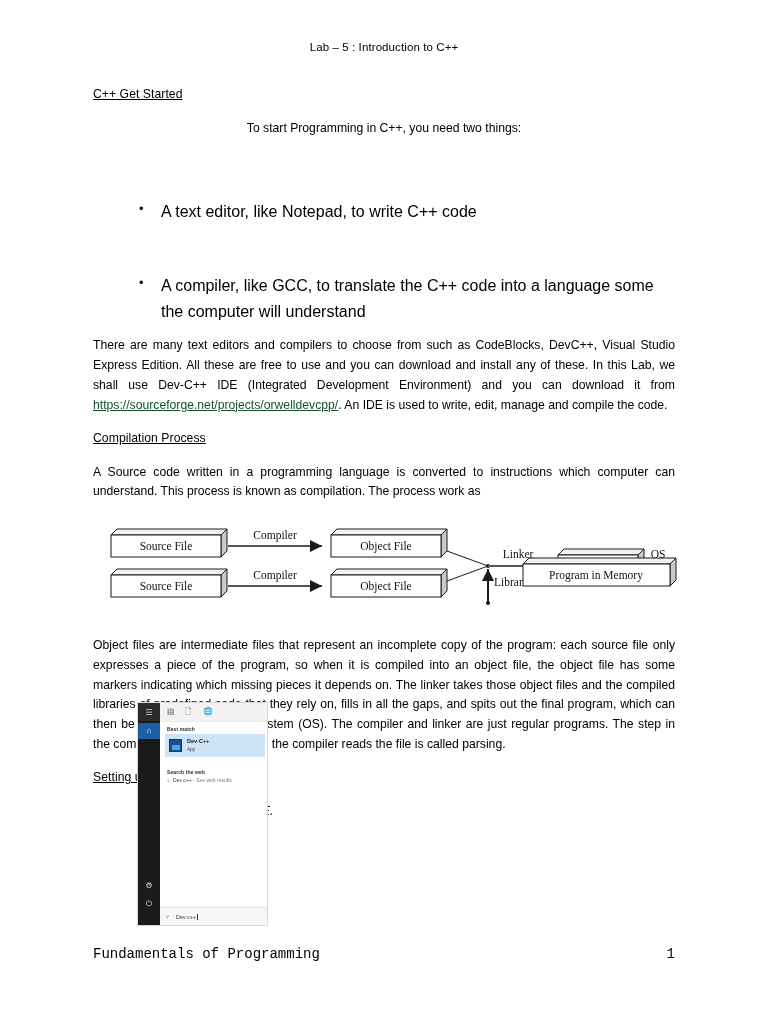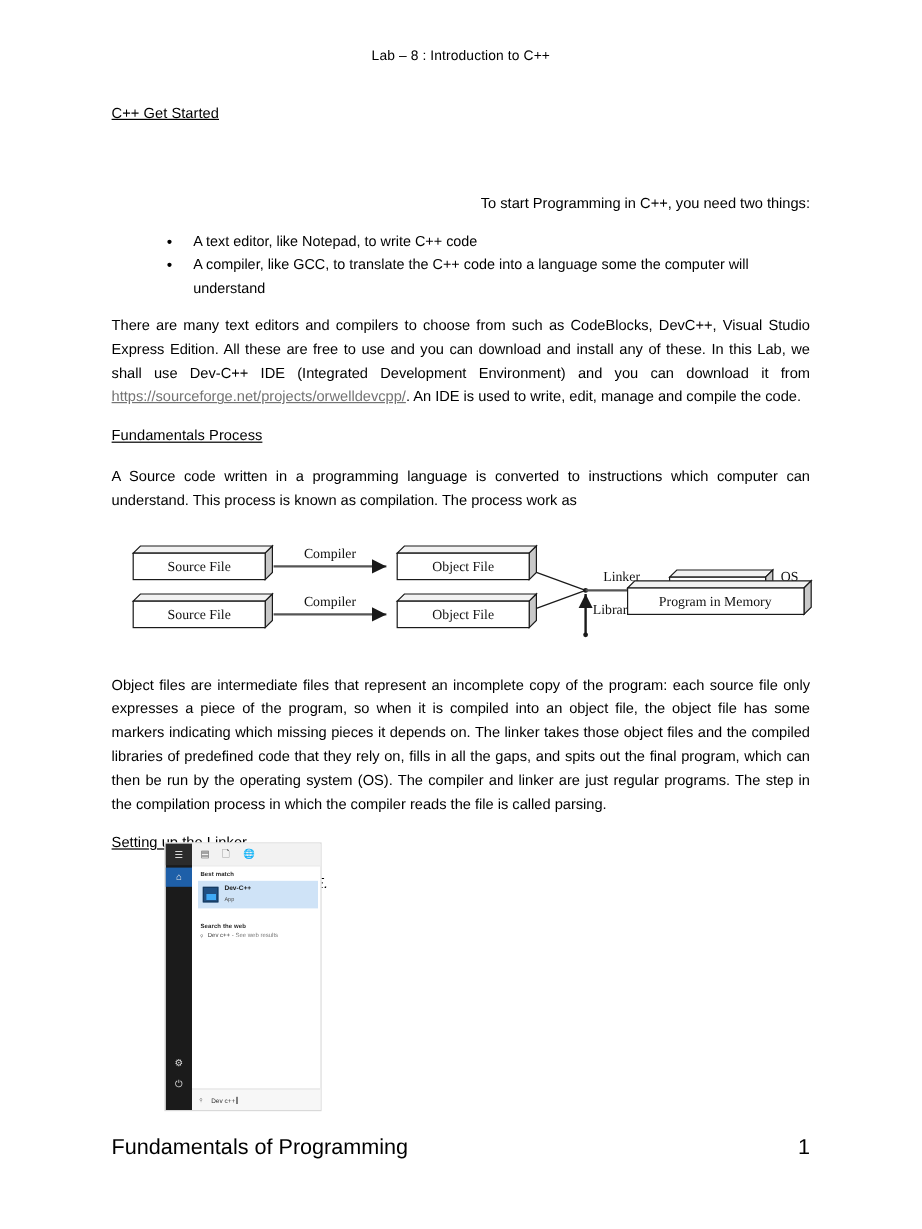--- a/index.html
+++ b/index.html
@@ -40,31 +40,32 @@
     text-decoration: underline;
     margin: 0;
     letter-spacing: 0.05px;
   }
   p.body-text {
     font-size: 12.2px;
     line-height: 1.62;
     margin: 0;
     text-align: justify;
   }
-  p.body-text.nojust { text-align: right; margin-top: 41px; }
+  p.body-text.nojust { text-align: center; }
   ul.bullets {
     margin: 0;
     padding-left: 46px;
     list-style: none;
   }
   ul.bullets li {
-    font-size: 12px;
+    font-size: 16px;
     line-height: 1.62;
     position: relative;
     padding-left: 22px;
+    margin-top: 48px;
   }
   ul.bullets li::before {
     content: "\2022";
     position: absolute;
     left: 0;
     top: -1px;
     font-size: 13px;
   }
   ol.steps {
     margin: 0;
@@ -80,21 +81,21 @@
     padding-left: 28px;
     counter-increment: stepc;
   }
   ol.steps li::before {
     content: counter(stepc) ".";
     position: absolute;
     left: 0;
     top: 0;
   }
   a.doclink {
-    color: #737373;
+    color: #14532d;
     text-decoration: underline;
   }
   .spacer-15 { height: 15px; }
   .spacer-18 { height: 18px; }
   .spacer-20 { height: 20px; }
   .spacer-12 { height: 12px; }
 
   
   .diagram-wrap {
     position: relative;
@@ -104,23 +105,24 @@
     margin: 0;
   }
   .diagram-wrap svg { display: block; }
 
   
   .footer {
     position: absolute;
     left: 93px;
     top: 946px;
     width: 582px;
-    font-size: 18px;
+    font-size: 14px;
     display: flex;
     justify-content: space-between;
+    font-family: Liberation Mono, monospace;
   }
 
   
   .winshot {
     position: absolute;
     left: 137px;
     top: 702px;
     width: 131px;
     height: 224px;
     background: #ffffff;
@@ -288,21 +290,21 @@
     margin-left: 1px;
   }
 </style>
 </head>
 <body>
 
 <div class="page">
 
   <div class="content">
 
-    <div class="doc-header">Lab – 8 : Introduction to C++</div>
+    <div class="doc-header">Lab – 5 : Introduction to C++</div>
 
     <div class="spacer-20"></div>
     <div style="height:14px"></div>
 
     <h2 class="section-head">C++ Get Started</h2>
 
     <div class="spacer-18"></div>
 
     <p class="body-text nojust">To start Programming in C++, you need two things:</p>
 
@@ -312,21 +314,21 @@
       <li>A text editor, like Notepad, to write C++ code</li>
       <li>A compiler, like GCC, to translate the C++ code into a language some the computer will understand</li>
     </ul>
 
     <div class="spacer-12"></div>
 
     <p class="body-text"><span>There are many text editors and compilers to choose from such as CodeBlocks, DevC++, Visual Studio Express Edition. All these are free to use and you can download and install any of these. In this Lab, we shall use Dev-C++ IDE (Integrated Development Environment) and you can download it from </span><a class="doclink" href="#">https://sourceforge.net/projects/orwelldevcpp/</a><span>. An IDE is used to write, edit, manage and compile the code.</span></p>
 
     <div class="spacer-15"></div>
 
-    <h2 class="section-head">Fundamentals Process</h2>
+    <h2 class="section-head">Compilation Process</h2>
 
     <div class="spacer-18"></div>
 
     <p class="body-text">A Source code written in a programming language is converted to instructions which computer can understand. This process is known as compilation. The process work as</p>
 
     <div class="spacer-20"></div>
 
     <div class="diagram-wrap">
       <svg width="578" height="88" viewBox="0 0 578 88" xmlns="http://www.w3.org/2000/svg">
         <defs>

